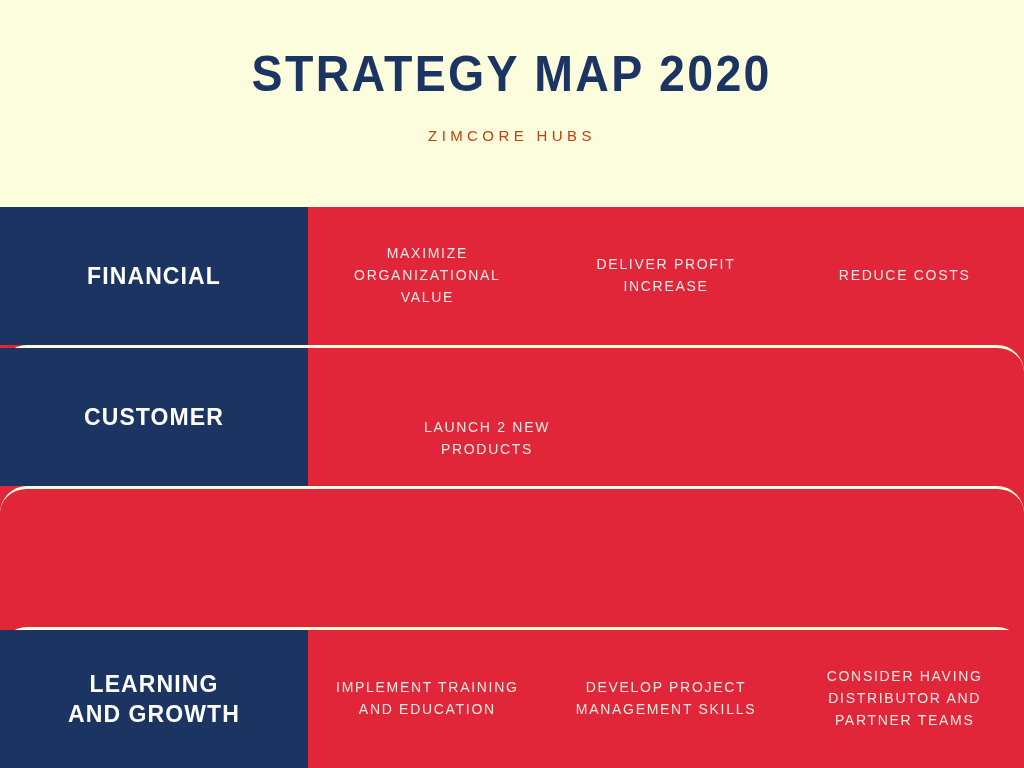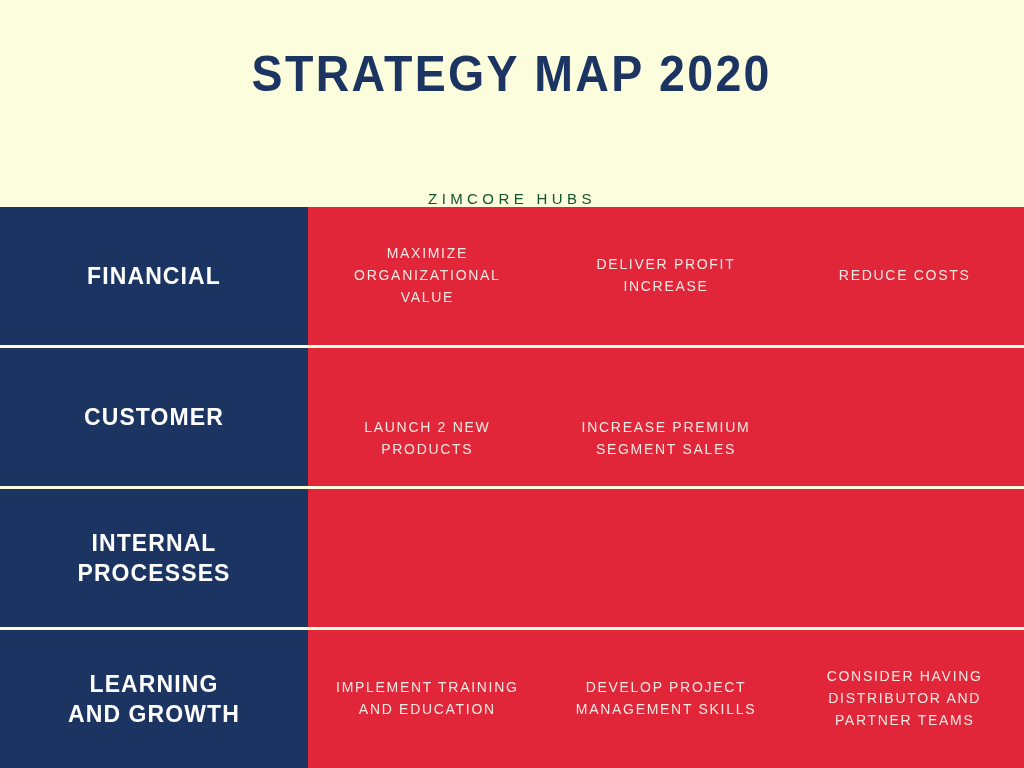--- a/index.html
+++ b/index.html
@@ -24,21 +24,21 @@
   }
 
   
   .header {
     height: 207px;
     flex: 0 0 207px;
     background: #fbfddc;
     display: flex;
     flex-direction: column;
     align-items: center;
-    justify-content: space-between;
+    justify-content: flex-start;
     box-sizing: border-box;
     padding-top: 48px;
   }
   .poster-title {
     font-family: "Liberation Sans", sans-serif;
     font-weight: bold;
     font-size: 50px;
     line-height: 1.05;
     letter-spacing: 2.5px;
     color: #1c3461;
@@ -47,41 +47,42 @@
     transform-origin: center;
     white-space: nowrap;
     margin: 0;
   }
   .poster-subtitle {
     margin-top: 26px;
     font-family: "Liberation Sans", sans-serif;
     font-weight: normal;
     font-size: 15px;
     letter-spacing: 4.4px;
-    color: #14532d;
+    color: #c2410c;
     text-transform: uppercase;
     white-space: nowrap;
   }
 
   
   .matrix {
     flex: 1 1 auto;
     display: flex;
     flex-direction: column;
     background: #e22639;
   }
 
   .row {
     position: relative;
     display: flex;
     flex: 1 1 0;
     min-height: 0;
   }
   .row + .row {
     border-top: 3px solid #fbfddc;
+    border-radius: 27px;
   }
 
   .perspective {
     flex: 0 0 308px;
     width: 308px;
     background: #1c3461;
     display: flex;
     align-items: center;
     justify-content: center;
     box-sizing: border-box;
@@ -167,35 +168,27 @@
 
     <div class="row row-customer">
       <div class="perspective">
         <div class="perspective-label">CUSTOMER</div>
       </div>
       <div class="objectives">
         <div class="objective">
           <div class="objective-text">LAUNCH 2 NEW
 PRODUCTS</div>
         </div>
-        <div class="objective">
-          <div class="objective-text">INCREASE PREMIUM
-SEGMENT SALES</div>
-        </div>
         <div class="objective is-empty">
           
         </div>
       </div>
     </div>
 
     <div class="row row-internal">
-      <div class="perspective">
-        <div class="perspective-label">INTERNAL
-PROCESSES</div>
-      </div>
     </div>
 
     <div class="row row-learning">
       <div class="perspective">
         <div class="perspective-label">LEARNING
 AND GROWTH</div>
       </div>
       <div class="objectives">
         <div class="objective">
           <div class="objective-text">IMPLEMENT TRAINING

